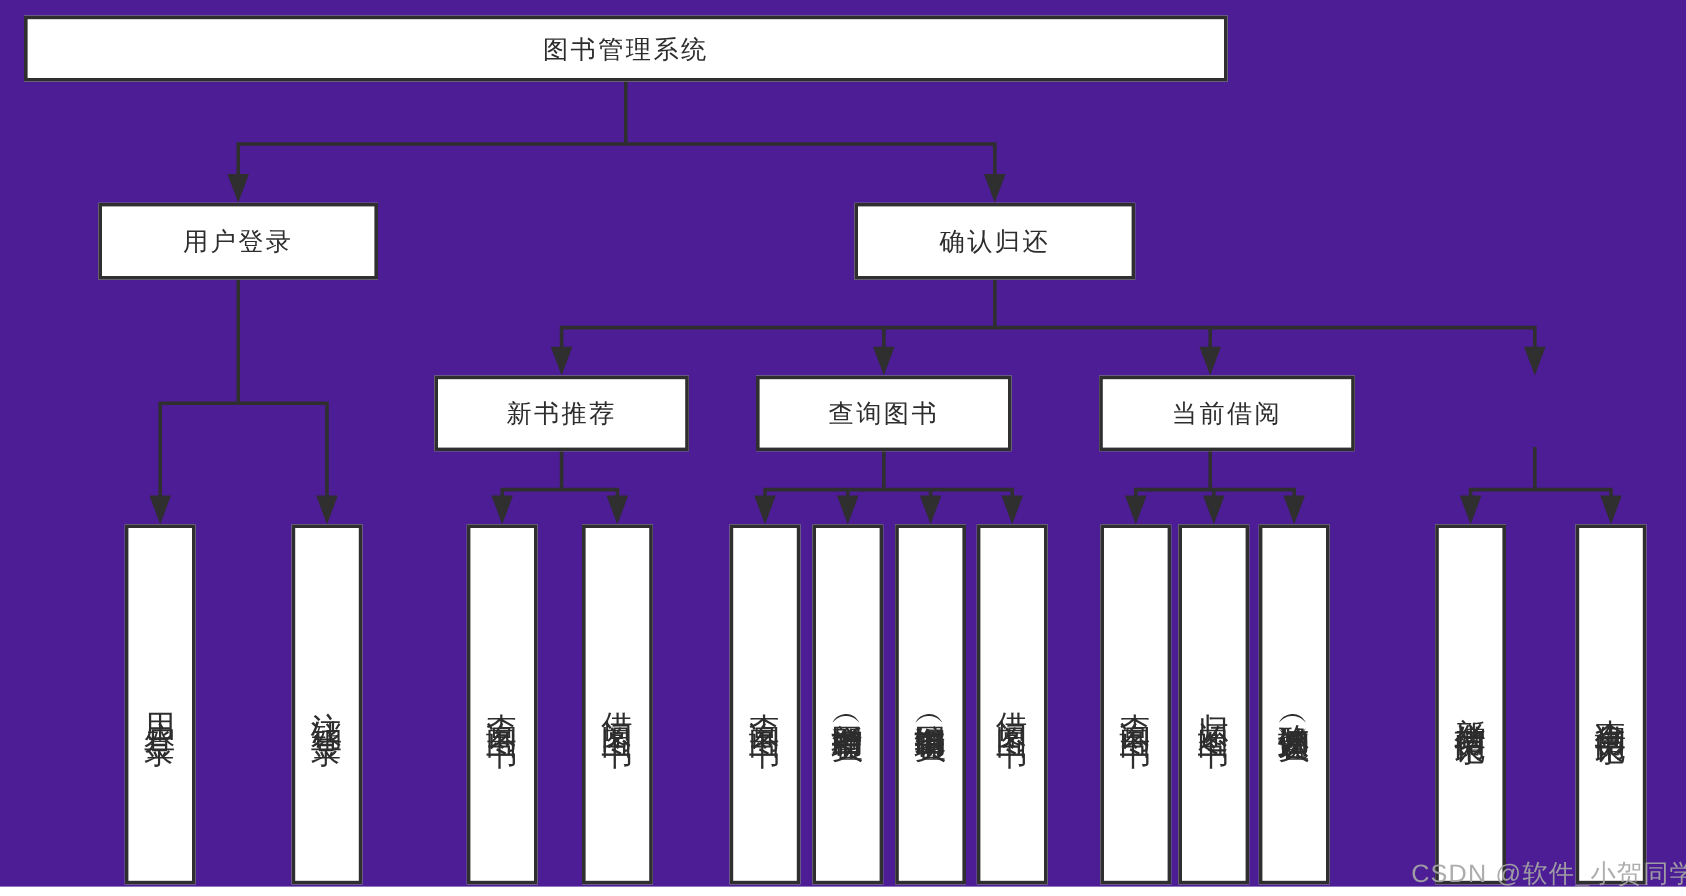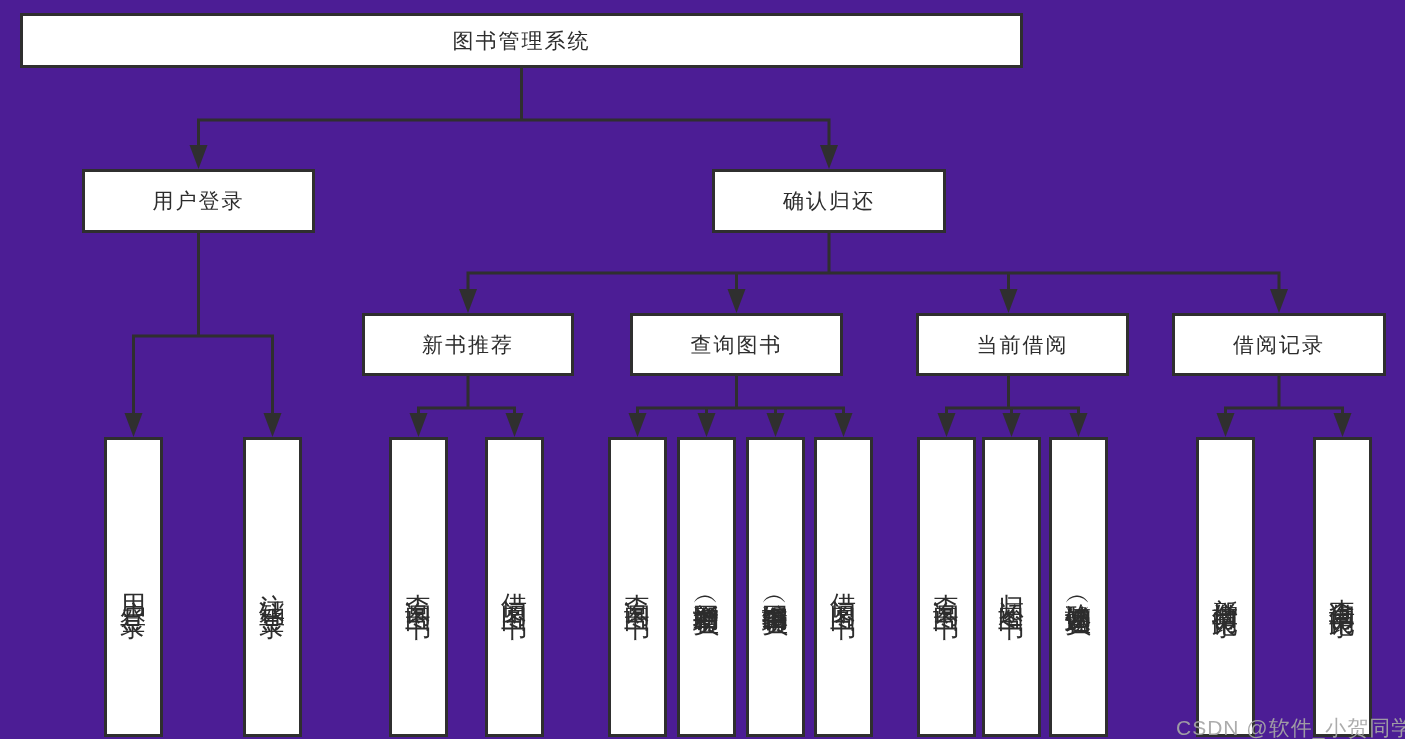--- a/index.html
+++ b/index.html
@@ -100,23 +100,20 @@
 
   <div class="box hlabel" style="left:362px;top:313px;width:212px;height:63px;">
     <span class="t">新书推荐</span>
   </div>
   <div class="box hlabel" style="left:630px;top:313px;width:213px;height:63px;">
     <span class="t">查询图书</span>
   </div>
   <div class="box hlabel" style="left:902px;top:313px;width:213px;height:63px;margin-left:14px;">
     <span class="t">当前借阅</span>
   </div>
-  <div class="box hlabel" style="left:1172px;top:313px;width:214px;height:63px;">
-    <span class="t">借阅记录</span>
-  </div>
 
   <div class="box leaf" style="left:104px;top:437px;width:59px;height:300px;">
     <span class="t s4">用户登录</span>
   </div>
   <div class="box leaf" style="left:243px;top:437px;width:59px;height:300px;">
     <span class="t s4">注销登录</span>
   </div>
 
   <div class="box leaf" style="left:389px;top:437px;width:59px;height:300px;">
     <span class="t s4">查询图书</span>

